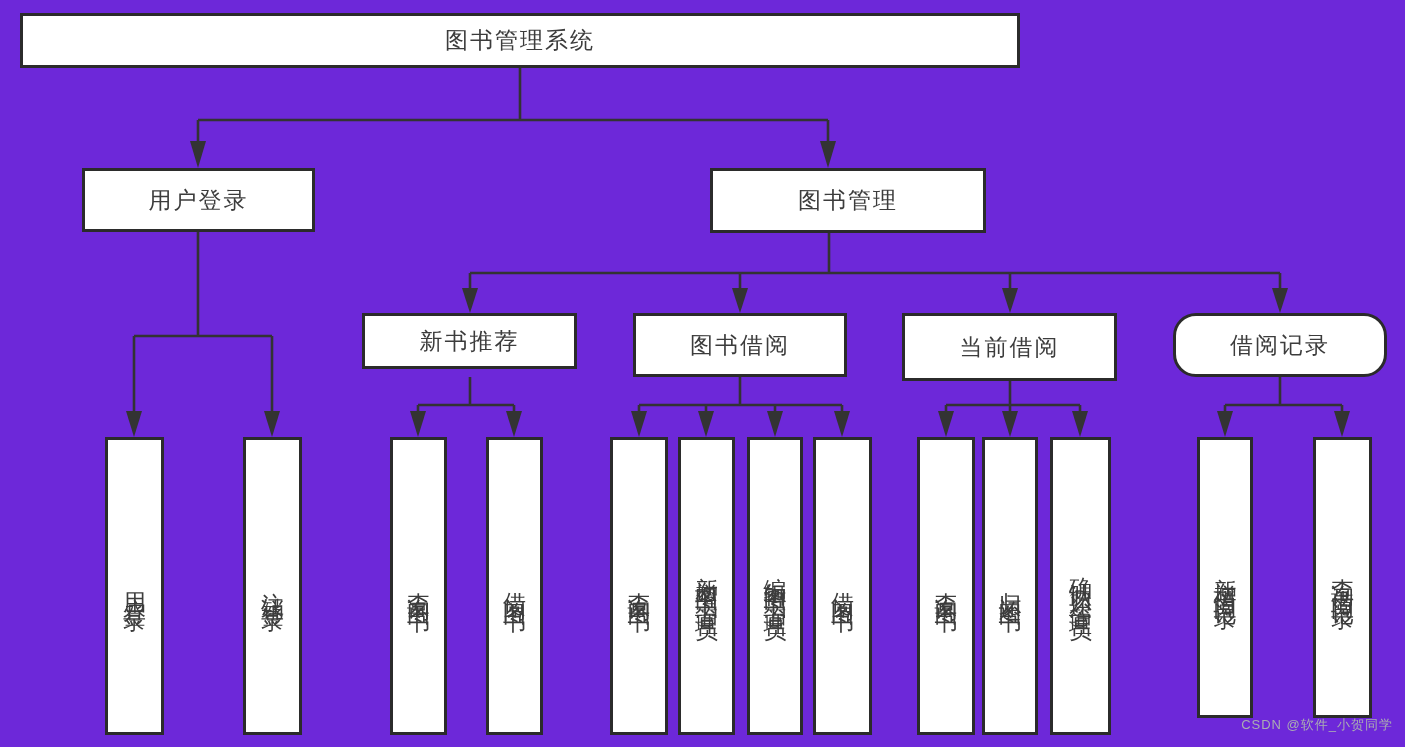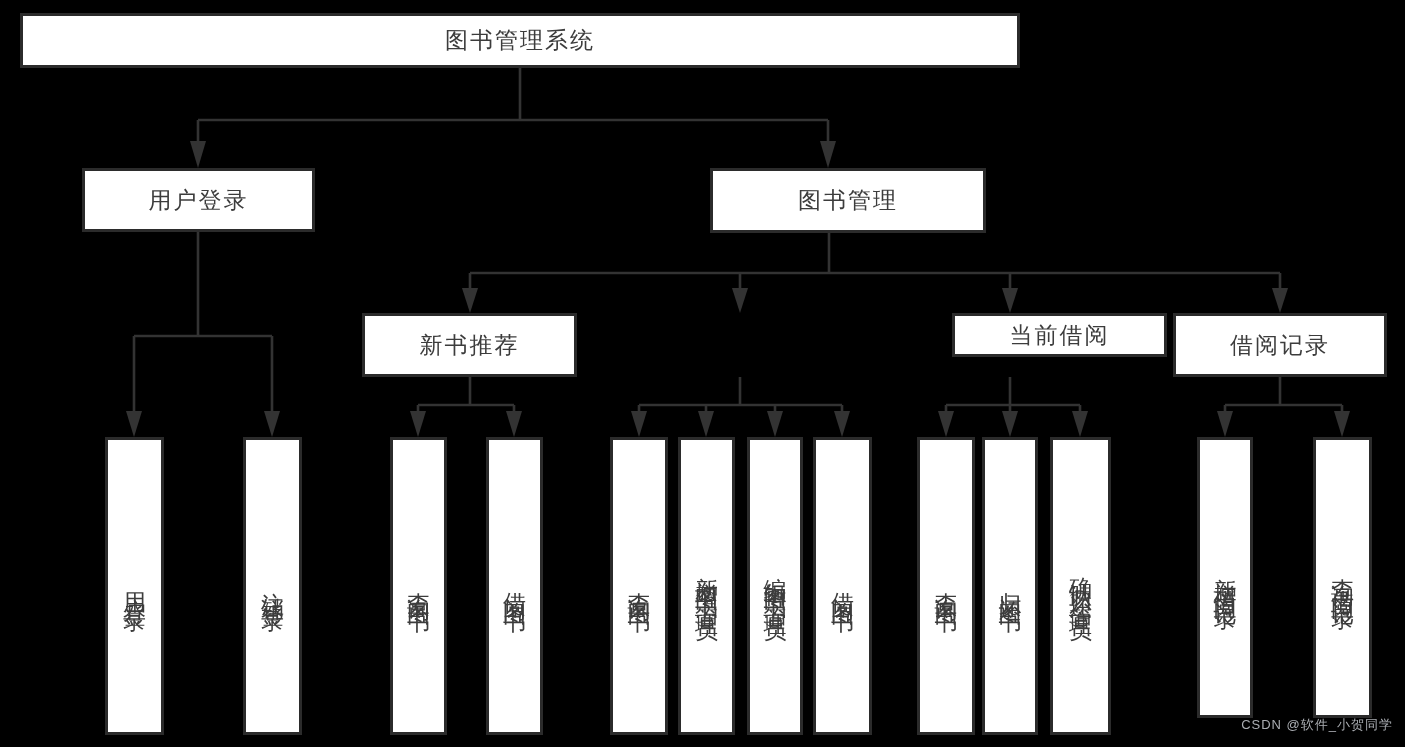--- a/index.html
+++ b/index.html
@@ -5,21 +5,21 @@
   html, body {
     margin: 0;
     padding: 0;
     background: #ffffff;
     font-family: "Liberation Sans", sans-serif;
   }
   .canvas {
     position: relative;
     width: 1405px;
     height: 747px;
-    background: #000000;
+    background: #6d28d9;
     overflow: hidden;
   }
   .connectors {
     position: absolute;
     left: 0; top: 0;
     width: 1405px;
     height: 747px;
   }
   .box {
     position: absolute;
@@ -42,24 +42,24 @@
     letter-spacing: 6px;
     line-height: 1;
   }
   .leaf { top: 437px; height: 298px; }
   .leaf.short { height: 281px; }
 
   
   .b-root  { left: 20px;   top: 13px;  width: 1000px; height: 55px; }
   .b-ul    { left: 82px;   top: 168px; width: 233px;  height: 64px; }
   .b-bm    { left: 710px;  top: 168px; width: 276px;  height: 65px; }
-  .b-l3-1  { left: 362px;  top: 313px; width: 215px;  height: 64px; }
+  .b-l3-1  { left: 362px;  top: 313px; width: 215px;  height: 56px; }
   .b-l3-2  { left: 633px;  top: 313px; width: 214px;  height: 64px; }
-  .b-l3-3  { left: 952px;  top: 313px; width: 215px;  height: 44px; }
-  .b-l3-4  { left: 1173px; top: 313px; width: 214px;  height: 64px; }
+  .b-l3-3  { left: 902px;  top: 313px; width: 215px;  height: 68px; }
+  .b-l3-4  { left: 1173px; top: 313px; width: 214px;  height: 64px; border-radius: 23px; }
   .b-g1a { left: 105px;  width: 59px; }
   .b-g1b { left: 243px;  width: 59px; }
   .b-g2a { left: 390px;  width: 57px; }
   .b-g2b { left: 486px;  width: 57px; }
   .b-g3a { left: 610px;  width: 58px; }
   .b-g3b { left: 678px;  width: 57px; }
   .b-g3c { left: 747px;  width: 56px; }
   .b-g3d { left: 813px;  width: 59px; }
   .b-g4a { left: 917px;  width: 58px; }
   .b-g4b { left: 982px;  width: 56px; }
@@ -149,20 +149,23 @@
   <div class="box b-ul">
     <span class="h-label">用户登录</span>
   </div>
   <div class="box b-bm">
     <span class="h-label">图书管理</span>
   </div>
 
   <div class="box b-l3-1">
     <span class="h-label">新书推荐</span>
   </div>
+  <div class="box b-l3-2">
+    <span class="h-label">图书借阅</span>
+  </div>
   <div class="box b-l3-3">
     <span class="h-label">当前借阅</span>
   </div>
   <div class="box b-l3-4">
     <span class="h-label">借阅记录</span>
   </div>
 
   <div class="box leaf b-g1a">
     <span class="v-label">用户登录</span>
   </div>

